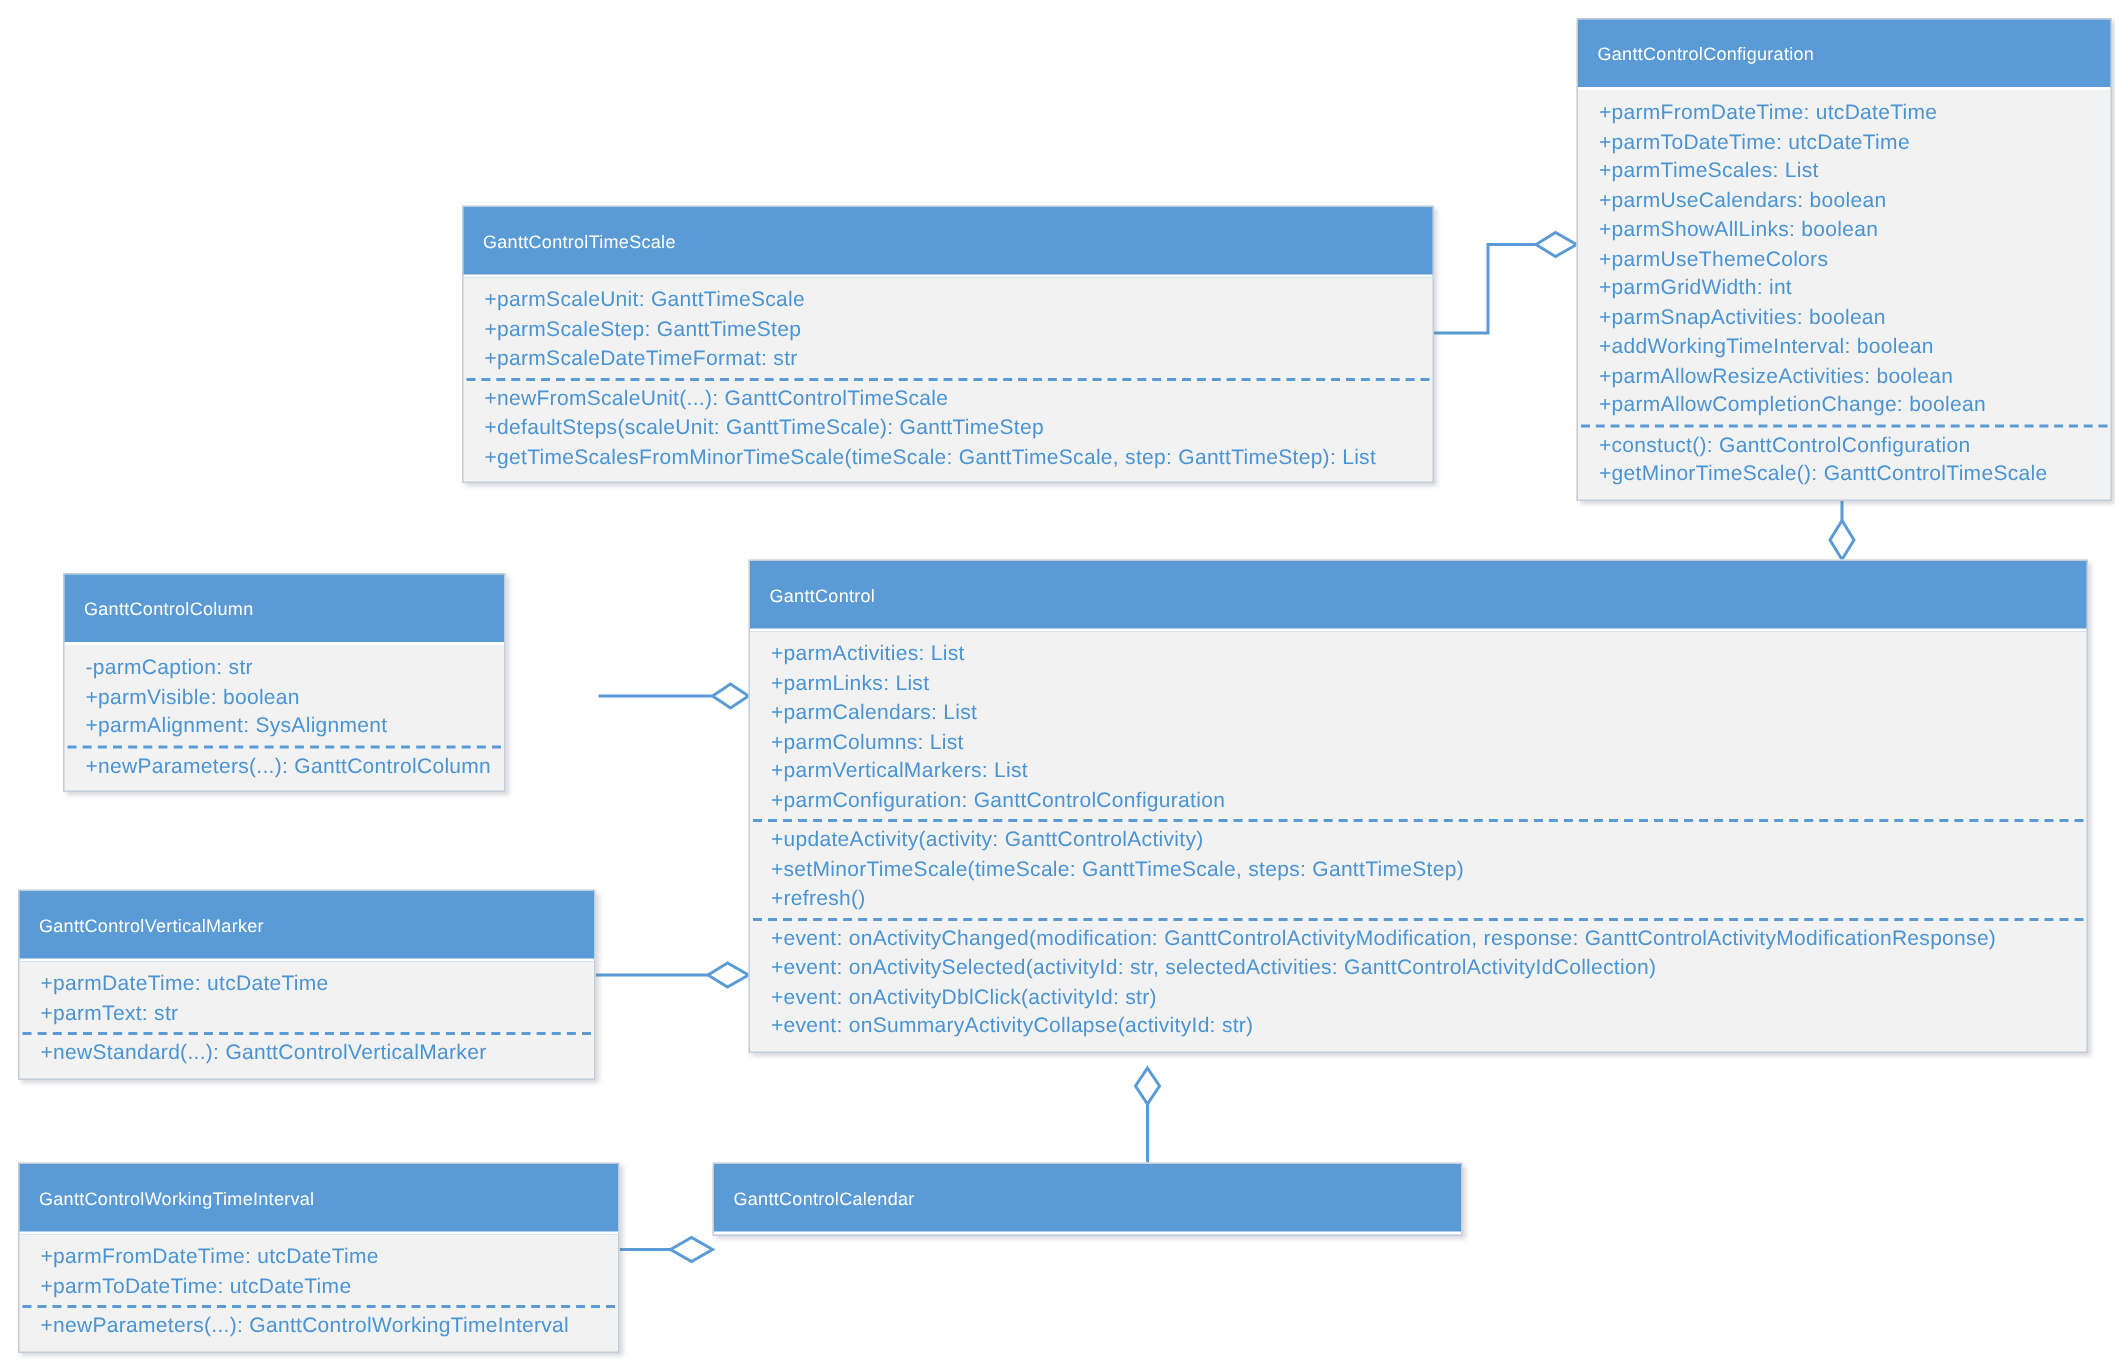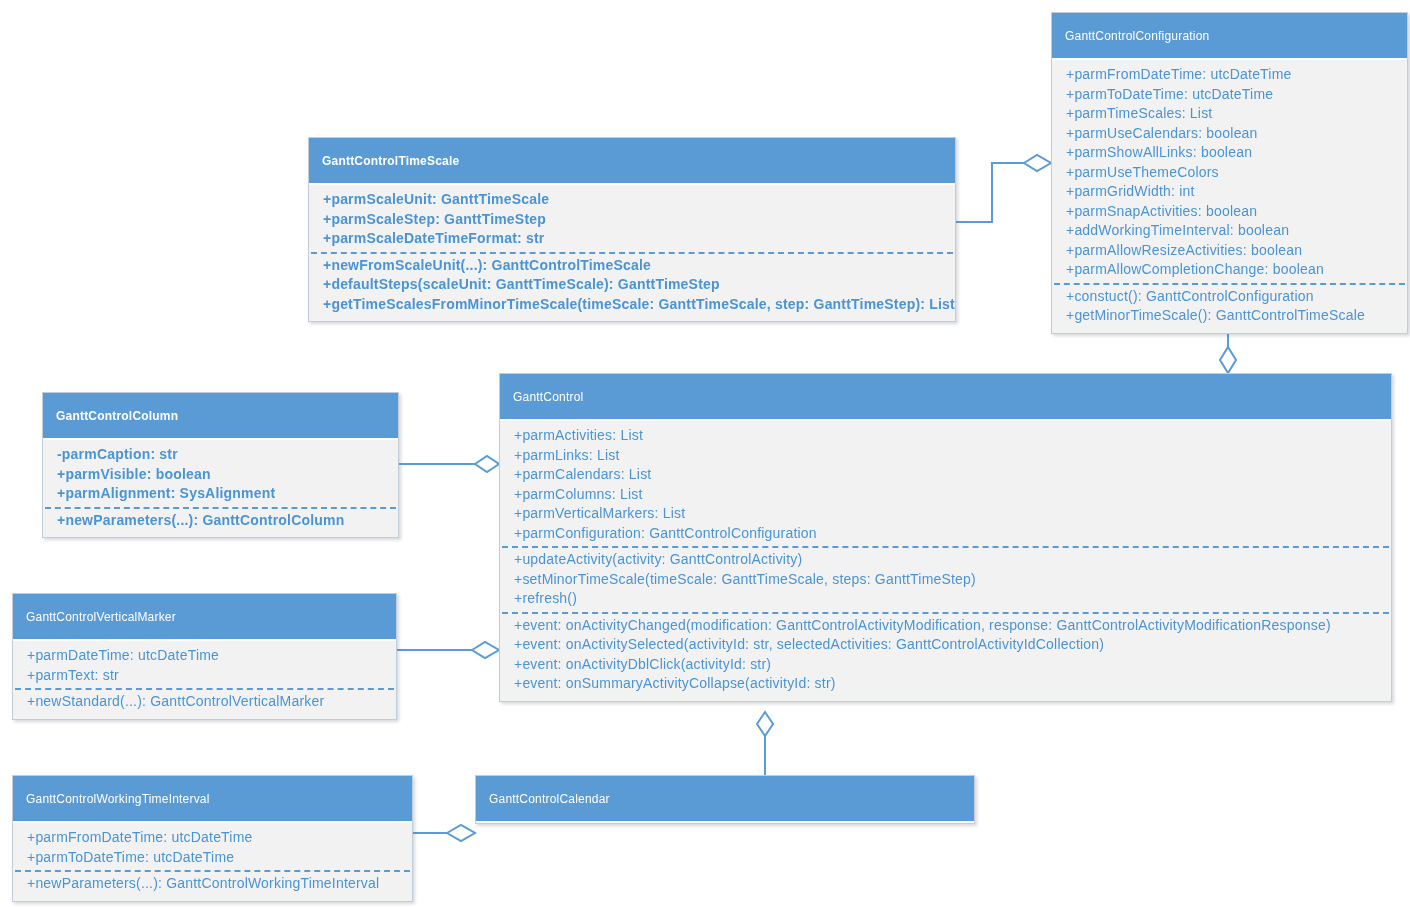--- a/index.html
+++ b/index.html
@@ -52,21 +52,21 @@
       <polyline points="399,464 475,464" class="conn"></polyline>
       <polygon points="475,464 487,456 499,464 487,472" class="diamond"></polygon>
       <polyline points="397,650 472,650" class="conn"></polyline>
       <polygon points="472,650 485,642 499,650 485,658" class="diamond"></polygon>
       <polyline points="765,775 765,736" class="conn"></polyline>
       <polygon points="765,712 773,724 765,736 757,724" class="diamond"></polygon>
       <polyline points="413,833 447,833" class="conn"></polyline>
       <polygon points="447,833 461,825 475,833 461,841" class="diamond"></polygon>
     </svg>
 
-<div class="uml-class" style="left: 308px; top: 137px; width: 648px; font-weight: bold;">
+<div class="uml-class" style="left: 308px; top: 137px; width: 648px;">
       <div class="uml-header">GanttControlTimeScale</div>
       <div class="uml-body">
         <div class="member">+parmScaleUnit: GanttTimeScale</div>
         <div class="member">+parmScaleStep: GanttTimeStep</div>
         <div class="member">+parmScaleDateTimeFormat: str</div>
         <div class="sep"></div>
         <div class="member">+newFromScaleUnit(...): GanttControlTimeScale</div>
         <div class="member">+defaultSteps(scaleUnit: GanttTimeScale): GanttTimeStep</div>
         <div class="member">+getTimeScalesFromMinorTimeScale(timeScale: GanttTimeScale, step: GanttTimeStep): List</div>
       </div>
@@ -83,21 +83,21 @@
         <div class="member">+parmGridWidth: int</div>
         <div class="member">+parmSnapActivities: boolean</div>
         <div class="member">+addWorkingTimeInterval: boolean</div>
         <div class="member">+parmAllowResizeActivities: boolean</div>
         <div class="member">+parmAllowCompletionChange: boolean</div>
         <div class="sep"></div>
         <div class="member">+constuct(): GanttControlConfiguration</div>
         <div class="member">+getMinorTimeScale(): GanttControlTimeScale</div>
       </div>
     </div>
-    <div class="uml-class" style="left: 42px; top: 392px; width: 357px; font-weight: bold;">
+    <div class="uml-class" style="left: 42px; top: 382px; width: 295px;">
       <div class="uml-header">GanttControlColumn</div>
       <div class="uml-body">
         <div class="member">-parmCaption: str</div>
         <div class="member">+parmVisible: boolean</div>
         <div class="member">+parmAlignment: SysAlignment</div>
         <div class="sep"></div>
         <div class="member">+newParameters(...): GanttControlColumn</div>
       </div>
     </div>
     <div class="uml-class" style="left: 499px; top: 373px; width: 893px;">

